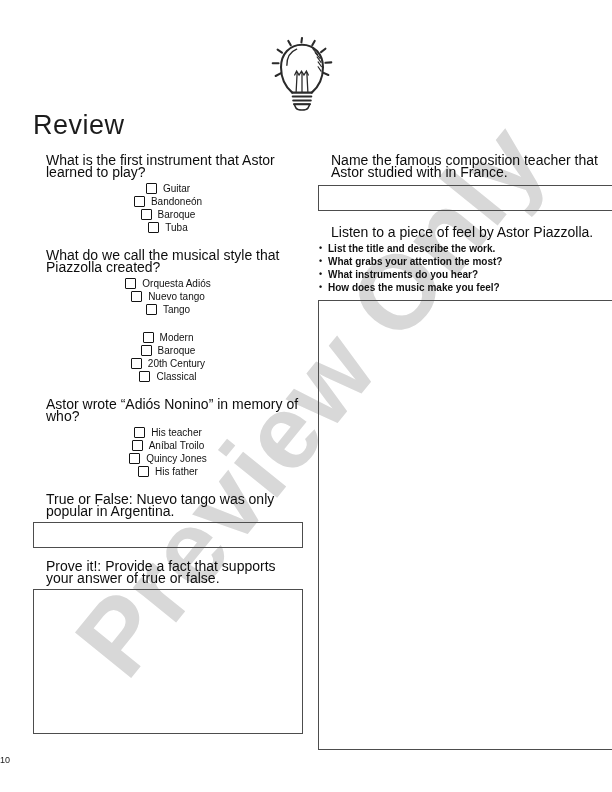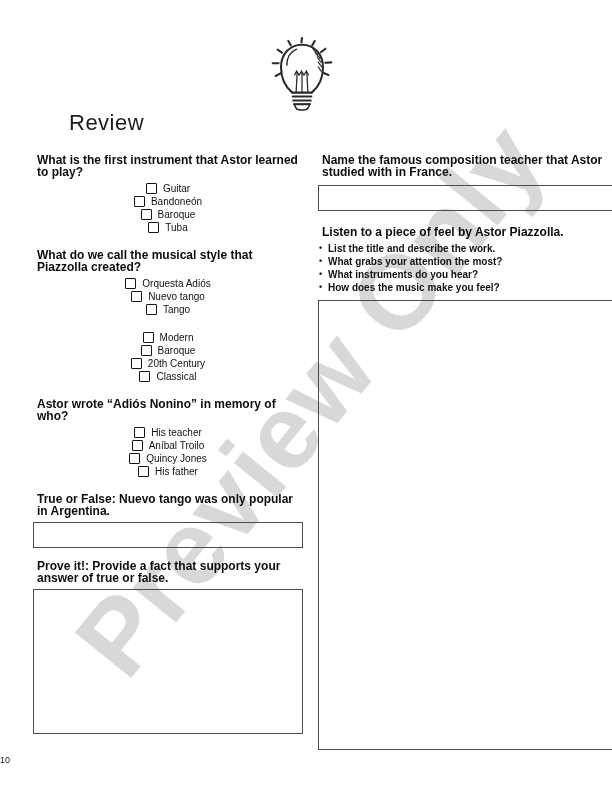--- a/index.html
+++ b/index.html
@@ -17,27 +17,27 @@
     color:#d8d8d8;white-space:nowrap;z-index:0;user-select:none;
   }
   
   .content{position:absolute;inset:0;z-index:1;}
   
   .bulb-wrap{position:absolute;left:268px;top:36px;width:68px;height:82px;}
   .bulb-wrap svg{width:100%;height:100%;}
   
   .page-title{
     position:absolute;left:33px;top:110px;
-    font-size:22px;font-weight:normal;letter-spacing:0.5px;color:#1c1c1c;margin-left:36px;
+    font-size:27px;font-weight:normal;letter-spacing:0.5px;color:#1c1c1c;
   }
   
   .col-left{position:absolute;left:33px;top:154px;width:270px;}
   .col-right{position:absolute;left:318px;top:154px;width:308px;}
   .qblock{margin-bottom:15px;}
-  .prompt{font-size:12px;font-weight:bold;line-height:12px;margin:0 0 4px 4px;color:#0d0d0d;}
+  .prompt{font-size:14px;font-weight:normal;line-height:12px;margin:0 0 4px 13px;color:#0d0d0d;}
   .opt{display:flex;align-items:center;height:13px;font-size:10px;line-height:13px;justify-content:center;}
   .cb{
     width:9px;height:9px;border:1.6px solid #141414;border-radius:1px;
     margin-right:6px;flex:none;background:transparent;cursor:pointer;
   }
   .answer-box{
     border:1px solid #4d4d4d;background:transparent;box-sizing:border-box;width:100%;
   }
   .tf-box{height:26px;margin-top:5px;margin-bottom:12px;}
   .prove-box{height:145px;margin-top:5px;}

